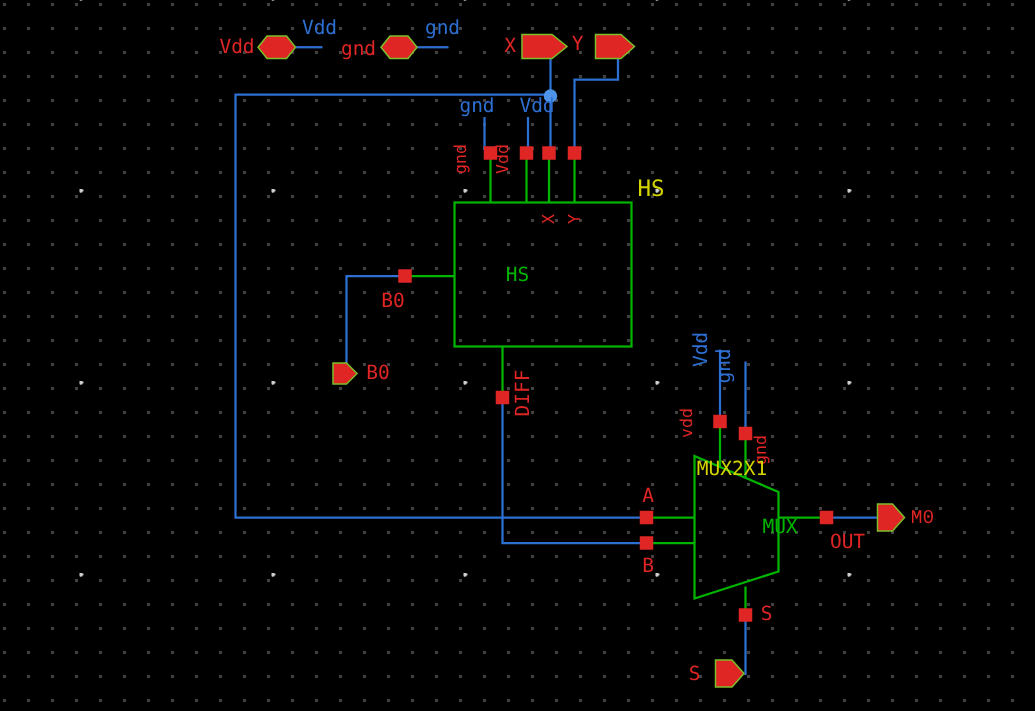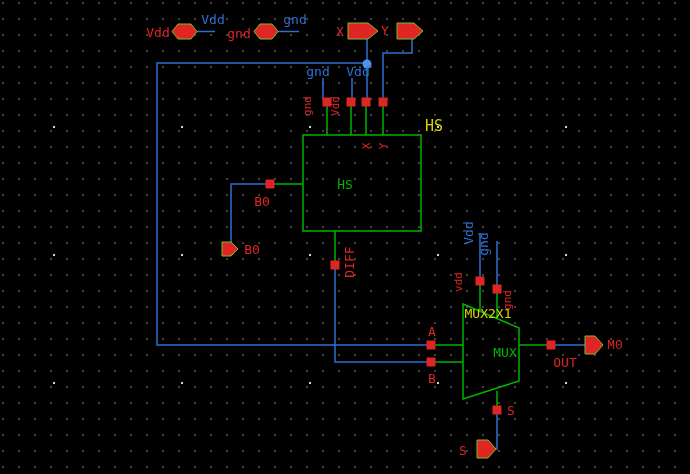--- a/index.html
+++ b/index.html
@@ -113,21 +113,21 @@
   <span class="lbl red rot" style="left:349px;top:262px;">DIFF</span>
 
   <span class="lbl red" style="left:252px;top:249px;">B0</span>
 
   <span class="lbl blue rot" style="left:468px;top:233px;">Vdd</span>
   <span class="lbl blue rot" style="left:483px;top:244px;">gnd</span>
   <span class="lbl red rot sz11" style="left:458px;top:282px;">vdd</span>
   <span class="lbl red rot sz11" style="left:507px;top:300px;">gnd</span>
   <span class="lbl yellow" style="left:488px;top:313px;">MUX2X1</span>
   <span class="lbl red" style="left:432px;top:331px;">A</span>
-  <span class="lbl green" style="left:505px;top:352px;">MUX</span>
+  <span class="lbl green" style="left:520px;top:352px;">MUX</span>
   <span class="lbl red" style="left:432px;top:378px;">B</span>
   <span class="lbl red" style="left:553px;top:362px;margin-left:12px;">OUT</span>
   <span class="lbl red" style="left:511px;top:410px;">S</span>
 
   <span class="lbl red" style="left:615px;top:345px;font-family:Liberation Mono, monospace;">M0</span>
   <span class="lbl red" style="left:463px;top:450px;">S</span>
 
 </div>
 
 </body></html>

